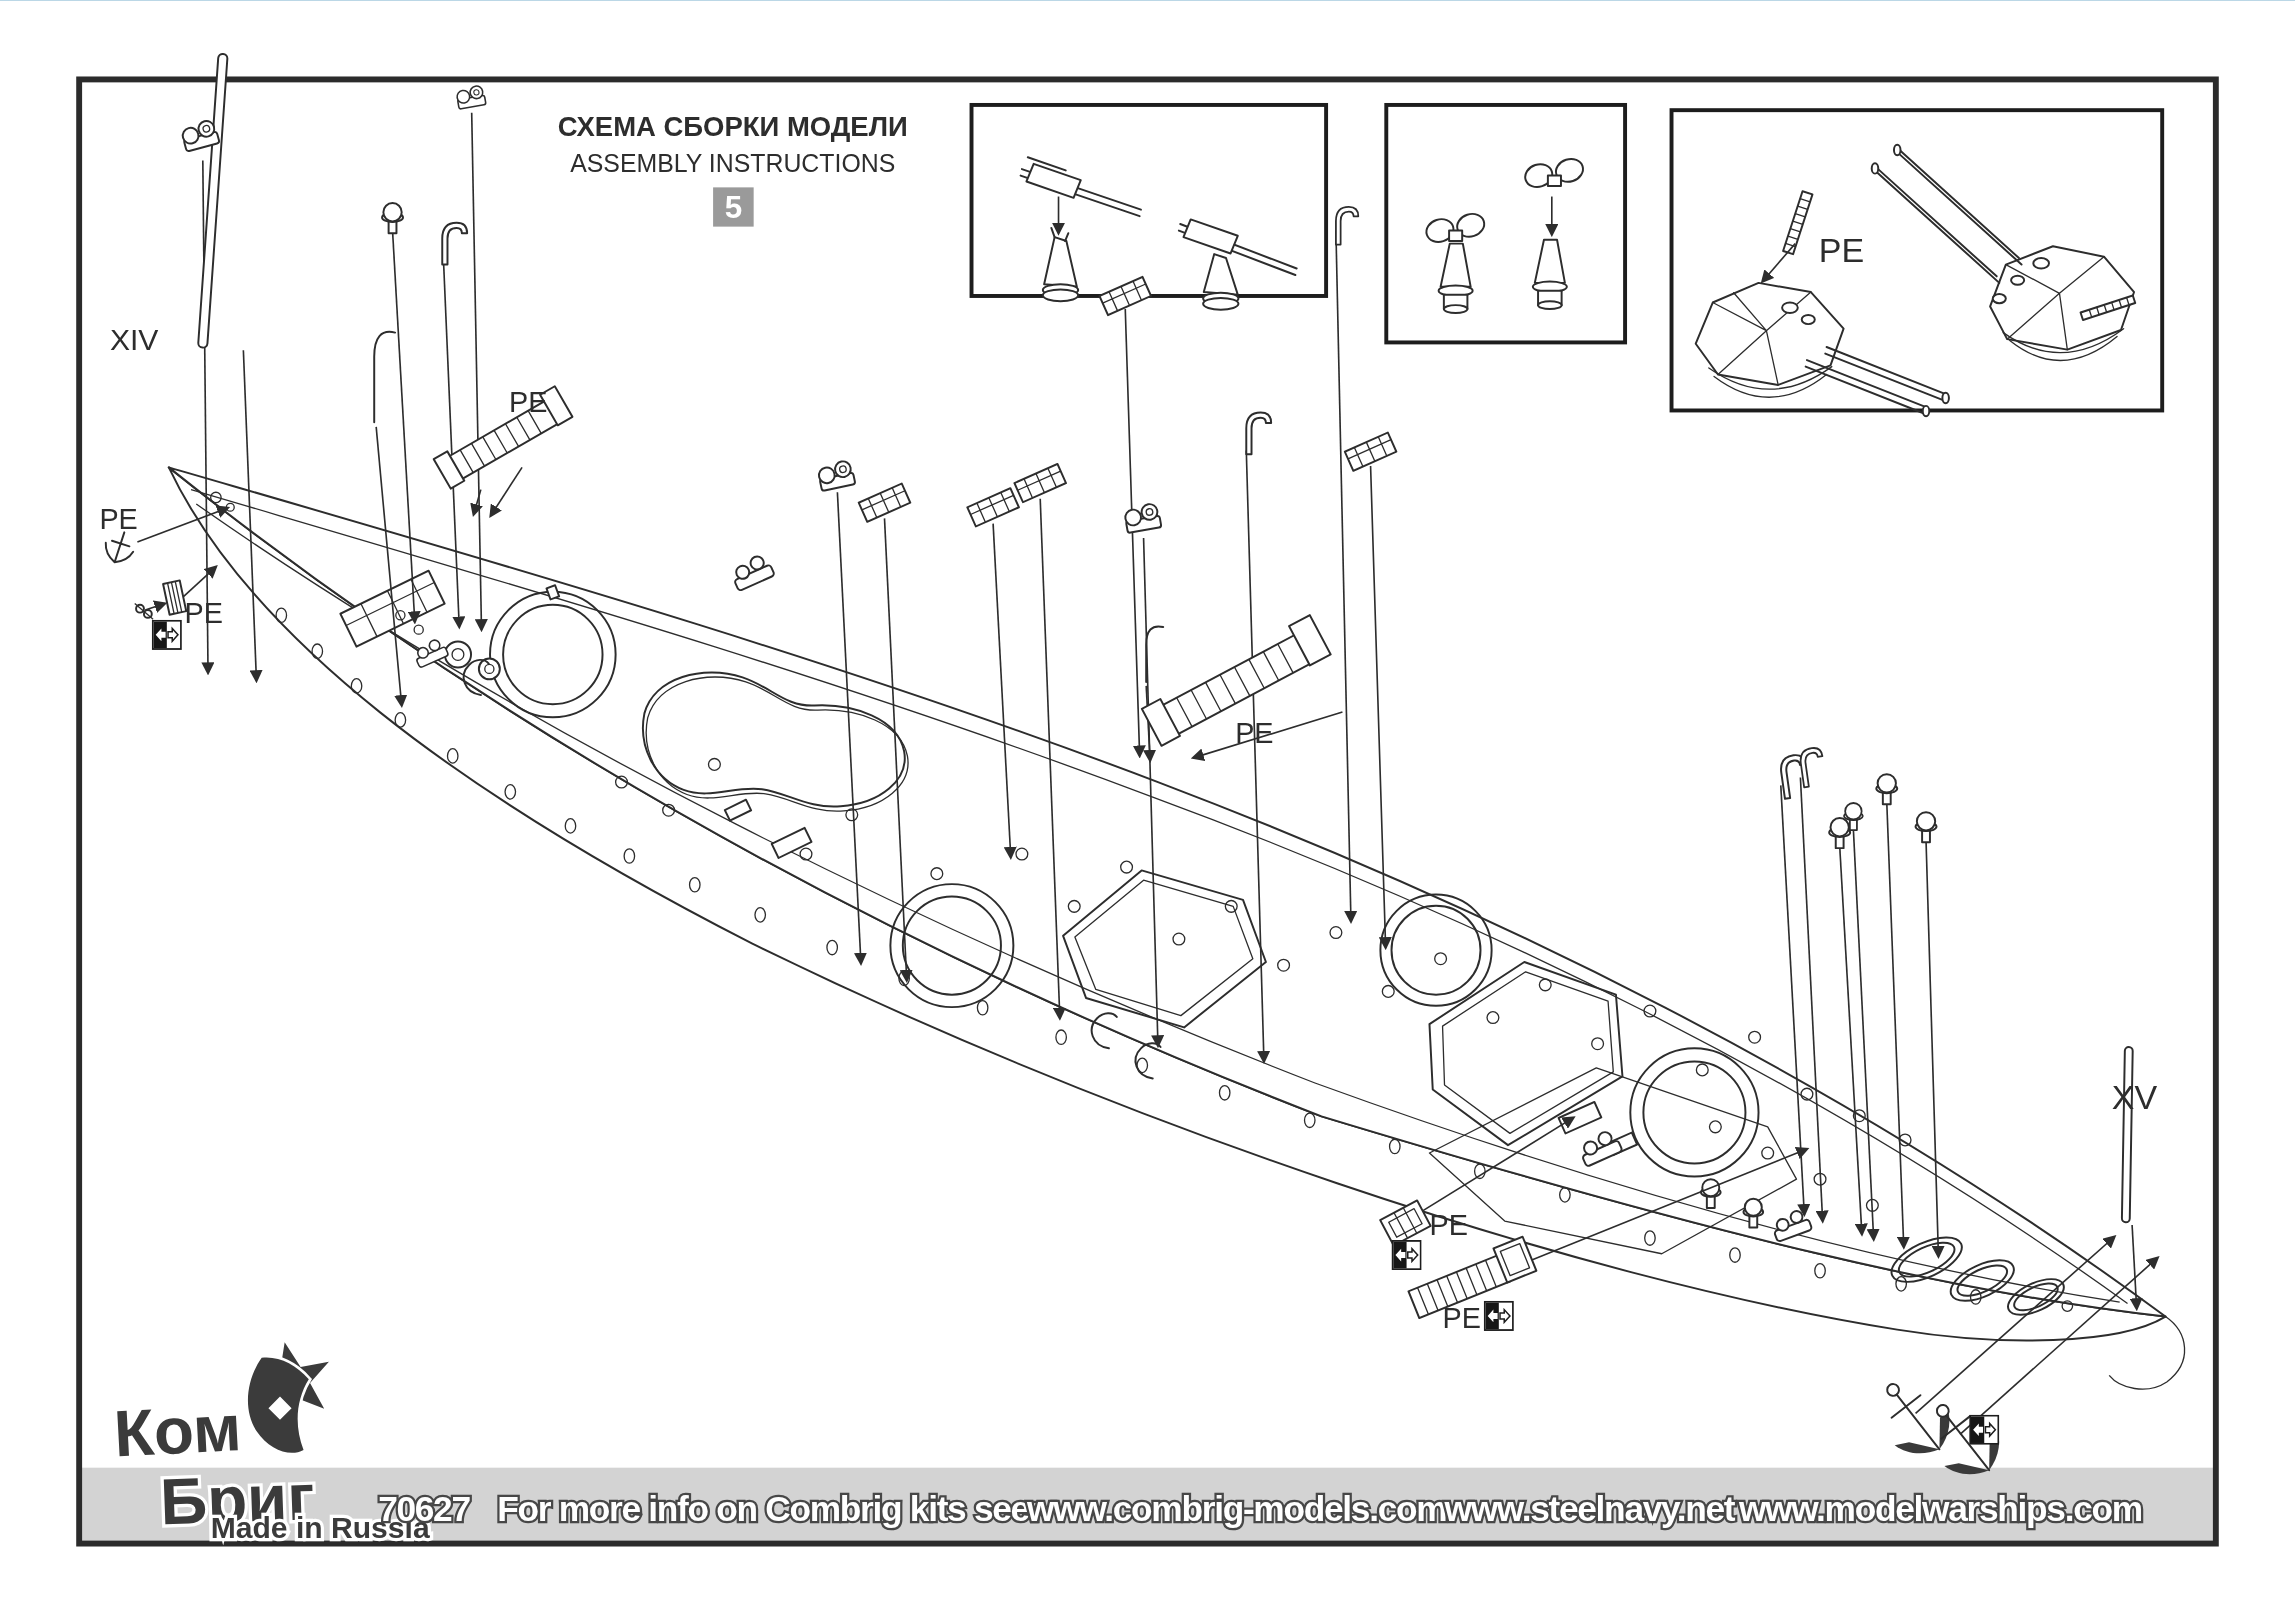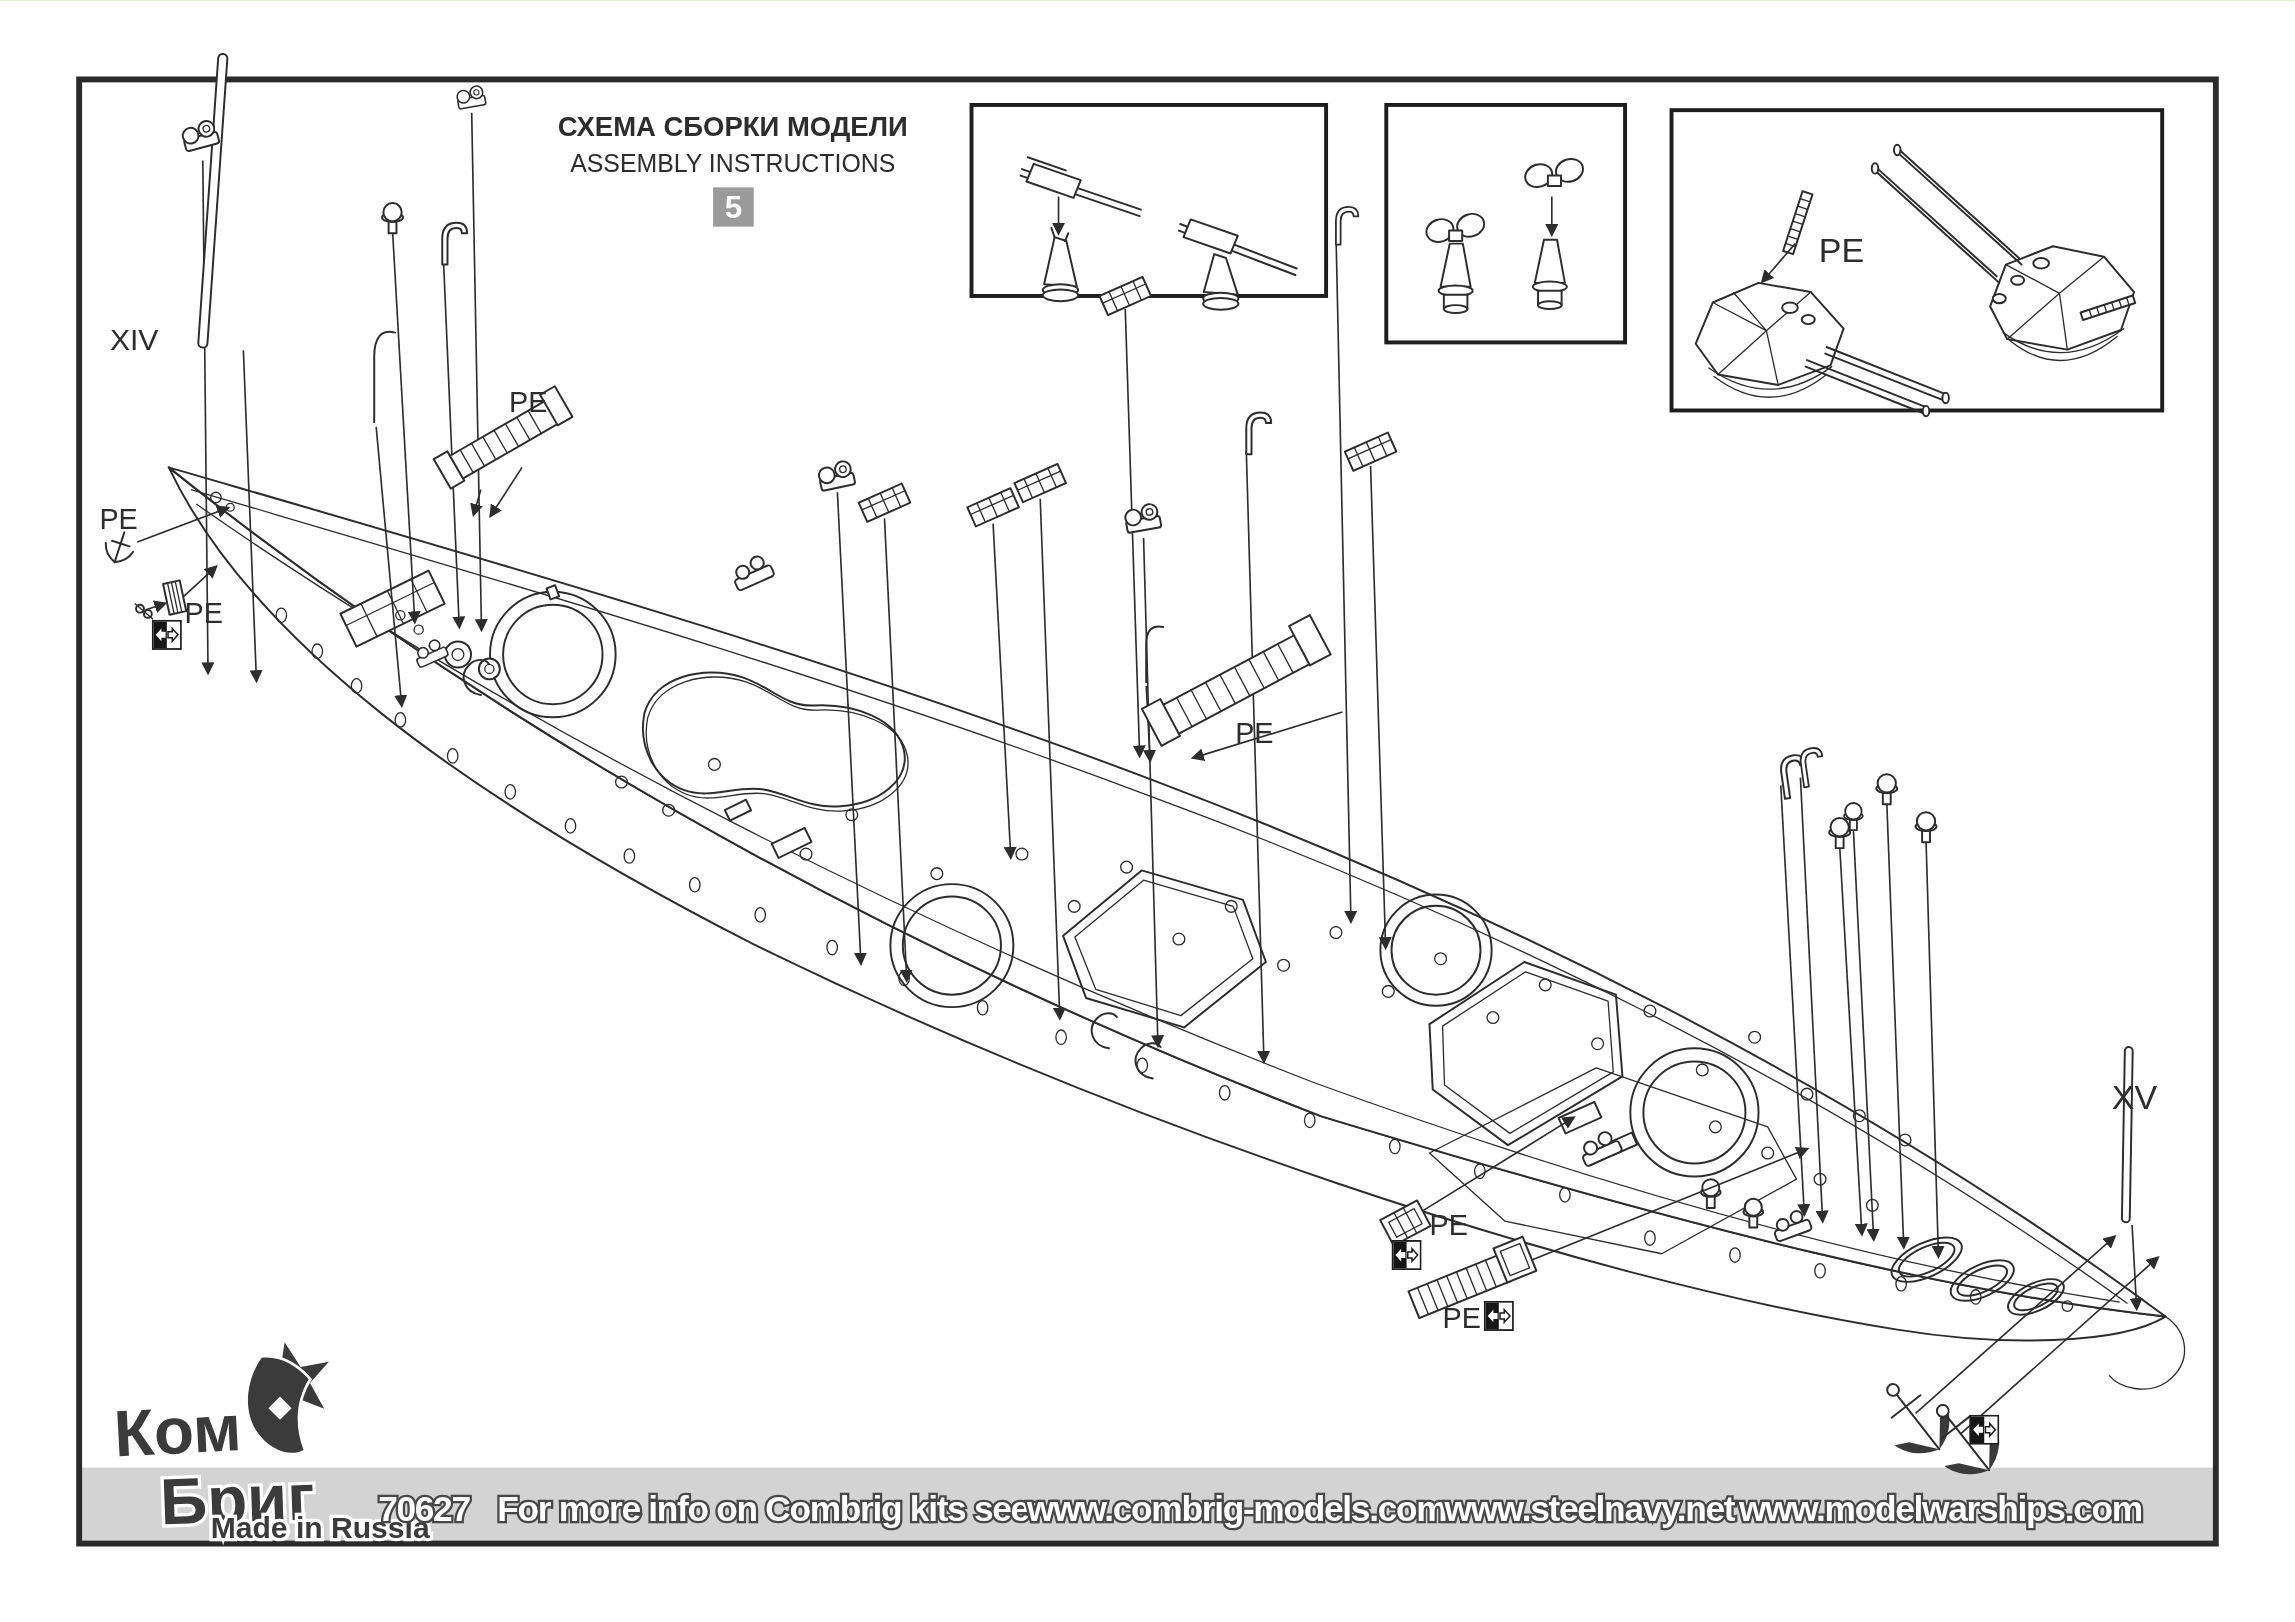--- a/index.html
+++ b/index.html
@@ -1,16 +1,16 @@
 <!DOCTYPE html>
 <html style="font-size:10.5px"><head>
 <meta charset="utf-8">
 <style>
   html,body{margin:0;padding:0;background:#ffffff;}
-  #page{position:relative;width:2295px;height:1623px;background:#84cc16;
+  #page{position:relative;width:2295px;height:1623px;background:#0369a1;
         font-family:"Liberation Sans",sans-serif;overflow:hidden;}
   svg text{font-family:"Liberation Sans",sans-serif;}
   .ink{stroke:#2d2d2d;fill:none;stroke-width:3;stroke-linejoin:round;stroke-linecap:round;}
   .thin{stroke:#2d2d2d;fill:none;stroke-width:2;stroke-linejoin:round;}
   .wfill{stroke:#2d2d2d;fill:#ffffff;stroke-width:3;stroke-linejoin:round;}
   .ldr{stroke:#2d2d2d;stroke-width:2.5;fill:none;}
   .lbl{fill:#2d2d2d;font-weight:400;}
   .outline-txt{paint-order:stroke;stroke:#474747;stroke-width:7;fill:#ffffff;font-weight:bold;letter-spacing:-2px;}
   .logo-txt{paint-order:stroke;stroke:#ffffff;stroke-width:10;fill:#3b3b3b;font-weight:bold;}
 </style>

